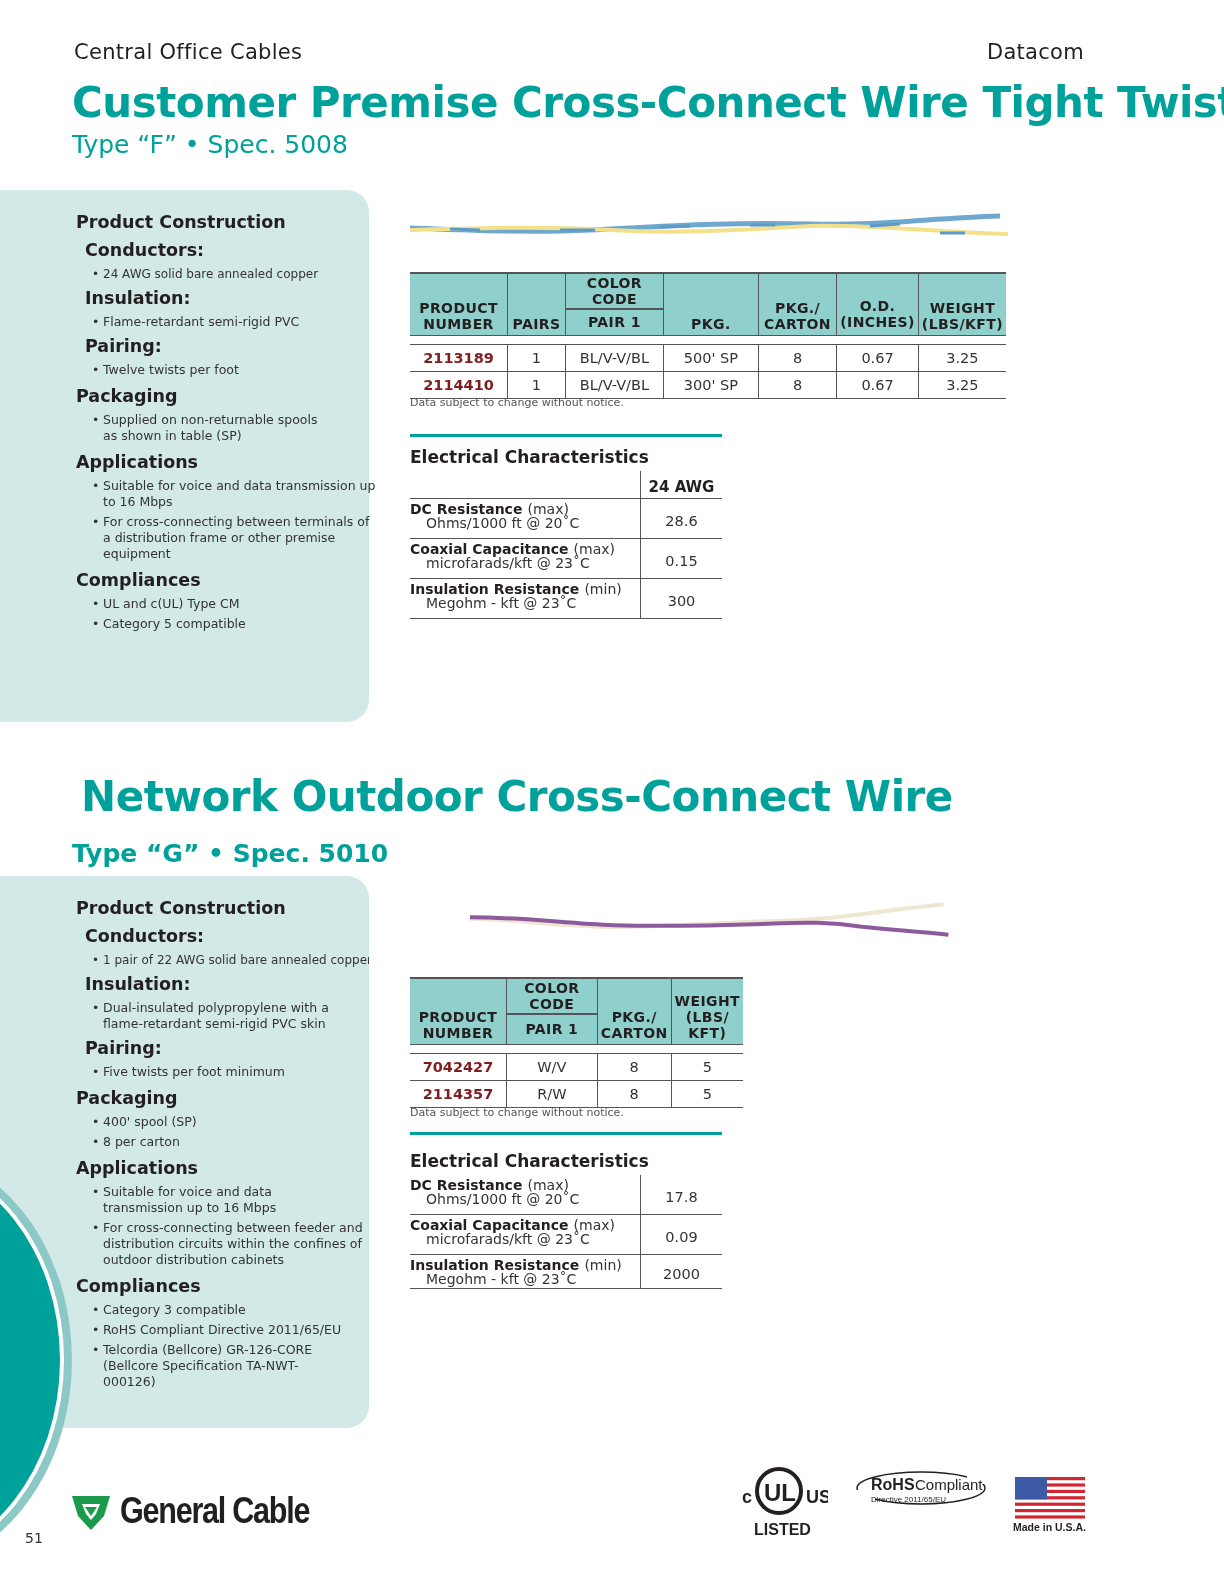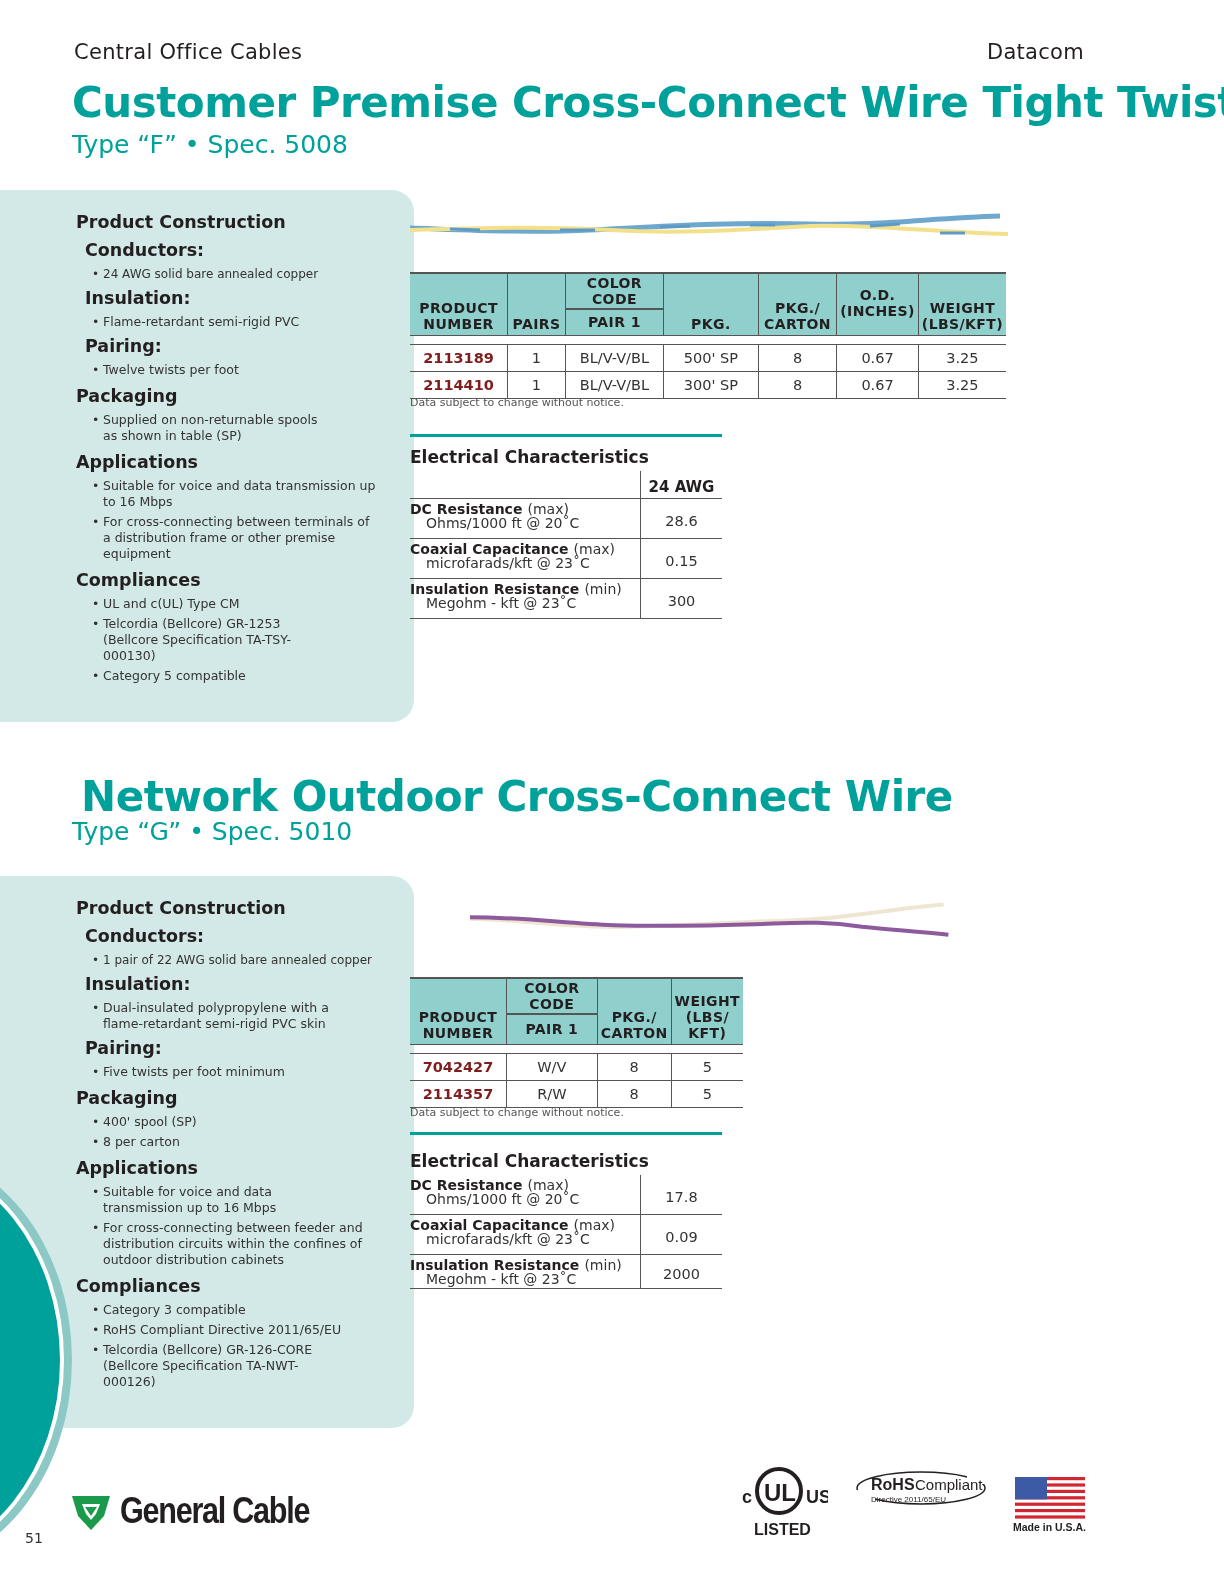--- a/index.html
+++ b/index.html
@@ -6,21 +6,21 @@
   html, body { width: 1224px; height: 1584px; background: #ffffff; overflow: hidden; }
   body { position: relative; font-family: "DejaVu Sans", sans-serif; color: #231f20; }
 
   .running-head { position: absolute; top: 40px; font-size: 21px; letter-spacing: 0.3px; color: #231f20; font-family: "DejaVu Sans", sans-serif; }
   .running-left { left: 74px; }
   .running-right { right: 140px; }
 
   .title { position: absolute; left: 72px; font-family: "DejaVu Sans", sans-serif; font-weight: bold; color: #00a19a; font-size: 42px; letter-spacing: -0.5px; white-space: nowrap; }
   .subtitle { position: absolute; left: 72px; font-family: "DejaVu Sans", sans-serif; color: #00a19a; font-size: 25px; white-space: nowrap; }
 
-  .panel { position: absolute; left: 0; width: 414px; background: #d3e9e7; border-radius: 0 22px 22px 0; }
+  .panel { position: absolute; left: 0; width: 369px; background: #d3e9e7; border-radius: 0 22px 22px 0; }
   .panel-1 { top: 190px; height: 532px; }
   .panel-2 { top: 876px; height: 552px; border-radius: 0 22px 22px 0; overflow: hidden; }
 
   .panel-content { position: absolute; left: 76px; top: 14px; width: 300px; }
   .sec-head { font-weight: bold; font-size: 17.5px; color: #231f20; margin-top: 6px; line-height: 24px; }
   .sub-head { font-weight: bold; font-size: 17.5px; color: #231f20; margin-left: 9px; line-height: 24px; margin-top: 4px; }
   .bullet { font-size: 12.5px; color: #333; margin-left: 16px; padding-left: 11px; line-height: 16px; position: relative; margin-top: 4px; }
   .bullet::before { content: "•"; position: absolute; left: 0; top: 0; }
   .bullet.tight { font-size: 12px; }
 
@@ -79,21 +79,20 @@
     <div class="bullet">Flame-retardant semi-rigid PVC</div>
     <div class="sub-head">Pairing:</div>
     <div class="bullet">Twelve twists per foot</div>
     <div class="sec-head">Packaging</div>
     <div class="bullet" style="width:240px;">Supplied on non-returnable spools as shown in table (SP)</div>
     <div class="sec-head">Applications</div>
     <div class="bullet" style="width:298px;">Suitable for voice and data transmission up to 16 Mbps</div>
     <div class="bullet" style="width:282px;">For cross-connecting between terminals of a distribution frame or other premise equipment</div>
     <div class="sec-head">Compliances</div>
     <div class="bullet">UL and c(UL) Type CM</div>
-    <div class="bullet" style="width:240px;">Telcordia (Bellcore) GR-1253 (Bellcore Specification TA-TSY-000130)</div>
     <div class="bullet">Category 5 compatible</div>
   </div>
 </div>
 
 <svg class="wire" style="top:208px;" viewBox="0 0 600 40">
   <path d="M0,20 C60,22 120,25 180,22 C260,18 320,14 400,16 C470,18 520,10 590,8" stroke="#6fa8cf" stroke-width="5" fill="none"></path>
   <path d="M0,22 C70,20 130,18 200,22 C270,26 330,22 400,18 C460,16 520,24 598,26" stroke="#f3e08a" stroke-width="4" fill="none"></path>
   <path d="M40,21 l30,1 M150,22 l35,0 M250,19 l30,-1 M340,17 l25,0 M460,18 l30,-2 M530,25 l25,0" stroke="#5d9ac6" stroke-width="3" fill="none"></path>
 </svg>
 
@@ -107,21 +106,21 @@
       <col style="width:79px">
       <col style="width:79px">
     </colgroup>
   <thead>
     <tr>
       <th rowspan="2" style="vertical-align:bottom; padding-bottom:3px;">PRODUCT NUMBER</th>
       <th rowspan="2" style="vertical-align:bottom; padding-bottom:3px;">PAIRS</th>
       <th style="height:26px;">COLOR CODE</th>
       <th rowspan="2" style="vertical-align:bottom; padding-bottom:3px;">PKG.</th>
       <th rowspan="2" style="vertical-align:bottom; padding-bottom:3px;">PKG./ CARTON</th>
-      <th rowspan="2" style="vertical-align:bottom; padding-bottom:16px;">O.D. (INCHES)</th>
+      <th rowspan="2" style="vertical-align:bottom; padding-bottom:5px;">O.D. (INCHES)</th>
       <th rowspan="2" style="vertical-align:bottom; padding-bottom:3px;">WEIGHT (LBS/KFT)</th>
     </tr>
     <tr>
         <th style="height:26px;">PAIR 1</th>
       </tr>
   </thead>
   <tbody>
     <tr class="spacer">
         <td colspan="7"></td>
       </tr>
@@ -164,21 +163,21 @@
       <div class="val">0.15</div>
     </div>
     <div class="elec-row">
       <div class="lbl"><span class="name">Insulation Resistance</span> <span class="qual">(min)</span><span class="cond">Megohm - kft @ 23˚C</span></div>
       <div class="val">300</div>
     </div>
   </div>
 </div>
 
 <h1 class="title" style="top:772px;margin-left:9px;">Network Outdoor Cross-Connect Wire</h1>
-<div class="subtitle" style="top:817px;">Type “G” • Spec. 5010</div>
+<div class="subtitle" style="top:839px;font-weight:bold;">Type “G” • Spec. 5010</div>
 
 <div class="panel panel-2">
   <div class="panel-content">
     <div class="sec-head">Product Construction</div>
     <div class="sub-head">Conductors:</div>
     <div class="bullet tight">1 pair of 22 AWG solid bare annealed copper</div>
     <div class="sub-head">Insulation:</div>
     <div class="bullet" style="width:260px;">Dual-insulated polypropylene with a flame-retardant semi-rigid PVC skin</div>
     <div class="sub-head">Pairing:</div>
     <div class="bullet">Five twists per foot minimum</div>

